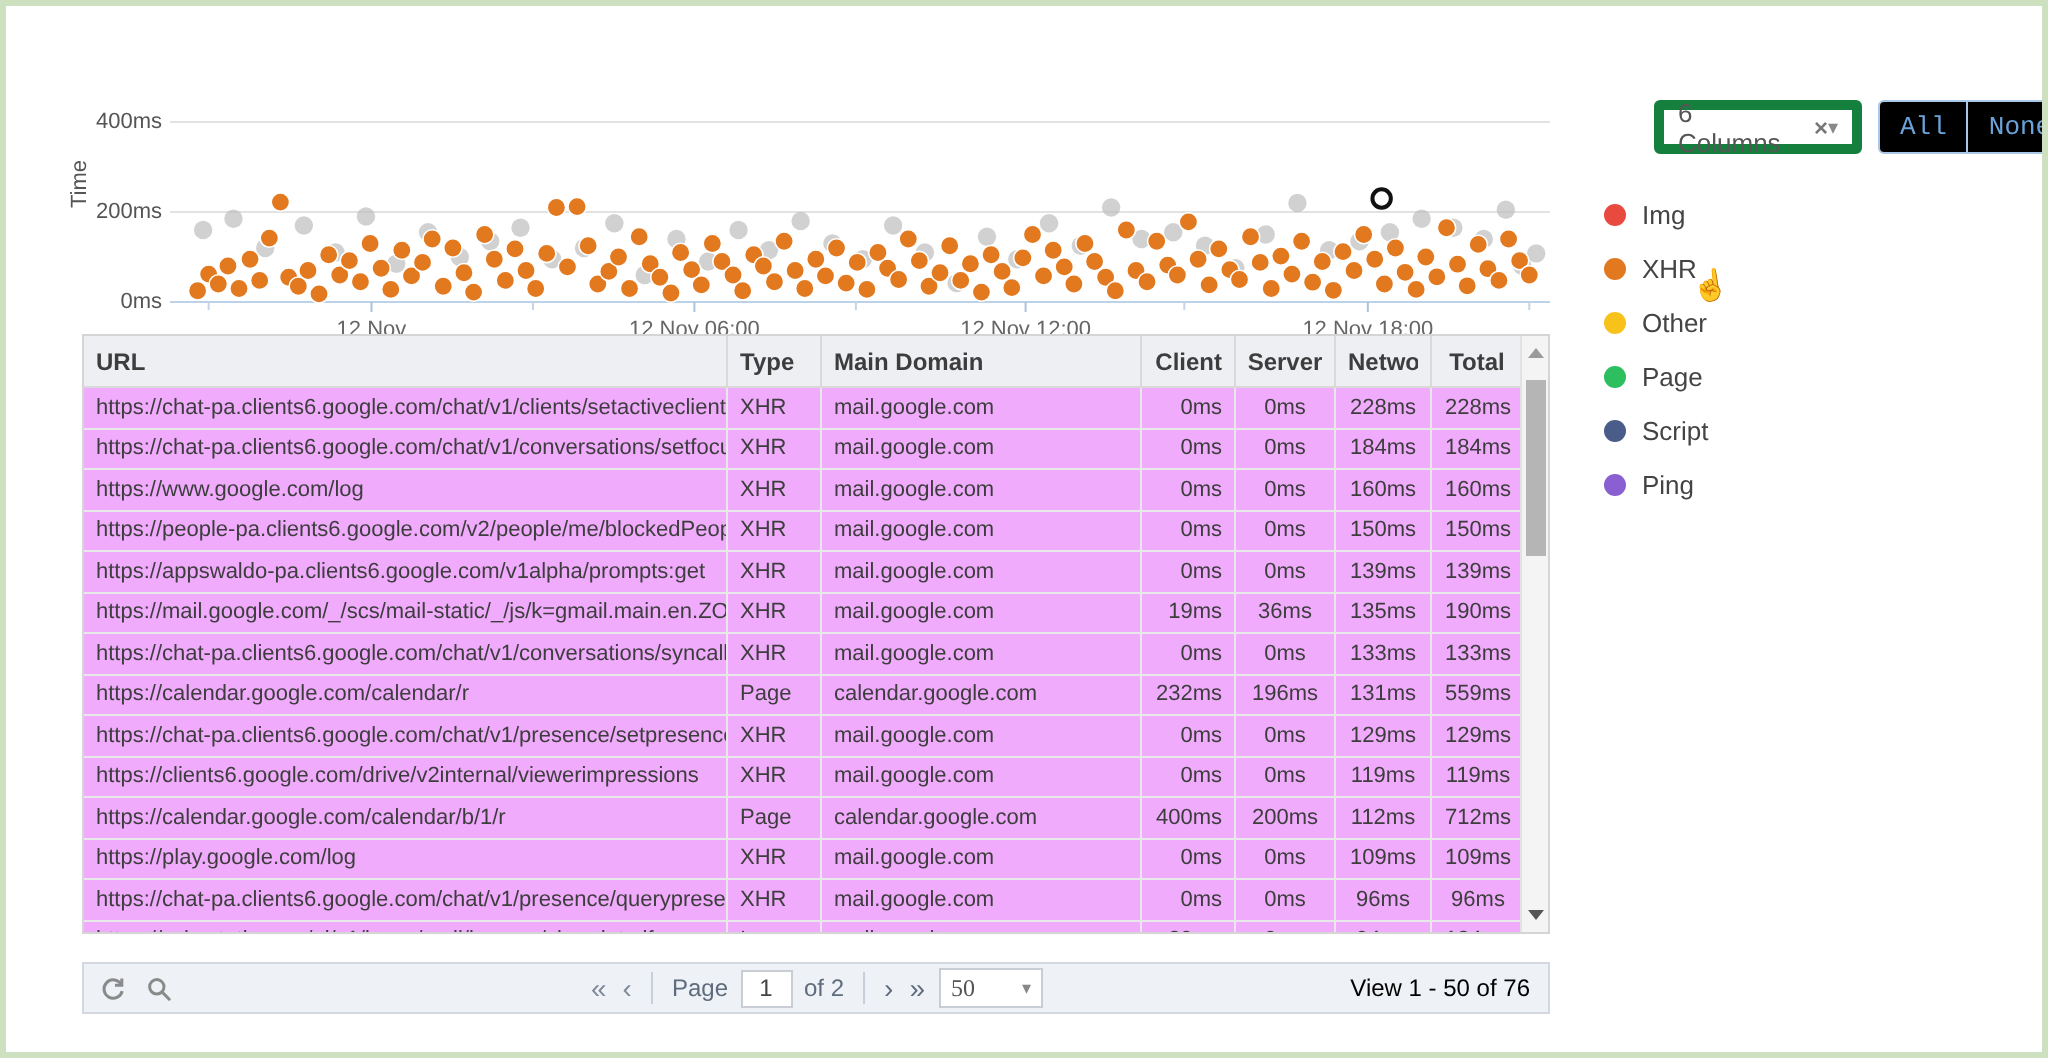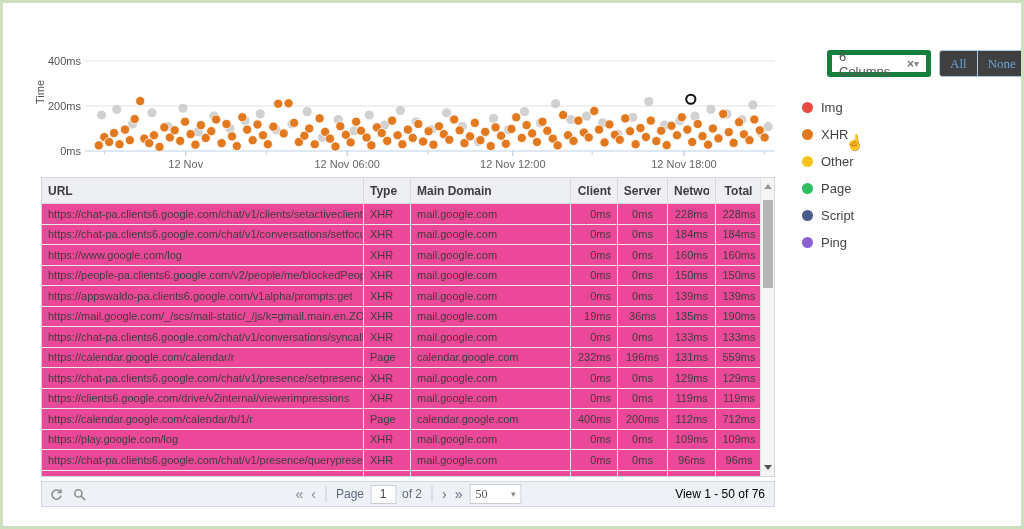--- a/index.html
+++ b/index.html
@@ -21,37 +21,37 @@
   #chart-svg { position:absolute; left:82px; top:46px; }
 
   
   .colsel { position:absolute; left:824px; top:47px; width:104px; height:27px;
             border:5px solid #15803d; border-radius:3px; background:#fff; display:flex;
             align-items:center; padding:0 7px; font-size:13px; color:#555; cursor:pointer; }
   .colsel .x { margin-left:6px; color:#777; font-weight:bold; font-size:12px; }
   .colsel .caret { margin-left:auto; color:#888; font-size:10px; }
   .allnone { position:absolute; left:936px; top:47px; height:27px; display:flex;
              border:1px solid #a9c7e7; border-radius:3px; overflow:hidden; background:#fff; }
-  .allnone button { border:none; background:#404040; color:#6ba3d9; font-size:13px;
-             font-family:Liberation Serif, serif; padding:0 10px; cursor:pointer; }
+  .allnone button { border:none; background:#000000; color:#6ba3d9; font-size:13px;
+             font-family:Liberation Mono, monospace; padding:0 10px; cursor:pointer; }
   .allnone button:first-child { border-right:1px solid #a9c7e7; }
 
   
   .legend { position:absolute; left:799px; top:91px; }
   .legend-item { display:flex; align-items:center; height:27px; cursor:pointer; }
   .legend-dot { width:11px; height:11px; border-radius:50%; margin-right:8px; flex:0 0 auto; }
   .legend-label { font-size:13px; color:#444; }
   .hand-cursor { position:absolute; left:44px; top:40px; font-size:15px; color:#666;
                  text-shadow:0 0 1px #fff; transform:rotate(-8deg); pointer-events:none; }
 
   
-  .grid { position:absolute; left:38px; top:174px; width:734px; height:300px;
+  .grid { position:absolute; left:38px; top:164px; width:734px; height:300px;
           border:1px solid #d5d5d5; overflow:hidden; background:#fff; font-size:11px; }
   .grid-inner { position:absolute; left:0; top:0; width:720px; }
-  .g-row { display:flex; height:20.5px; border-bottom:1px solid #e8e8e8; background:#ec4899; }
+  .g-row { display:flex; height:20.5px; border-bottom:1px solid #e8e8e8; background:#f0abfc; }
   .g-head { display:flex; height:26px; background:#edeff3; border-bottom:1px solid #d9d9d9;
             font-weight:bold; color:#4c4c4c; font-size:12px; }
   .g-cell { border-right:1px solid #e8e8e8; padding:0 6px; display:flex; align-items:center;
             overflow:hidden; white-space:nowrap; color:#3d3d3d; }
   .g-head .g-cell { border-right:1px solid #d9d9d9; }
   .c0{width:322px;} .c1{width:47px;} .c2{width:160px;}
   .c3{width:47px;justify-content:flex-end;} .c4{width:50px;justify-content:center;}
   .c5{width:48px;justify-content:center;} .c6{width:46px;justify-content:center;border-right:none;}
   .g-head .c5 span{ overflow:hidden; white-space:nowrap; }
 

